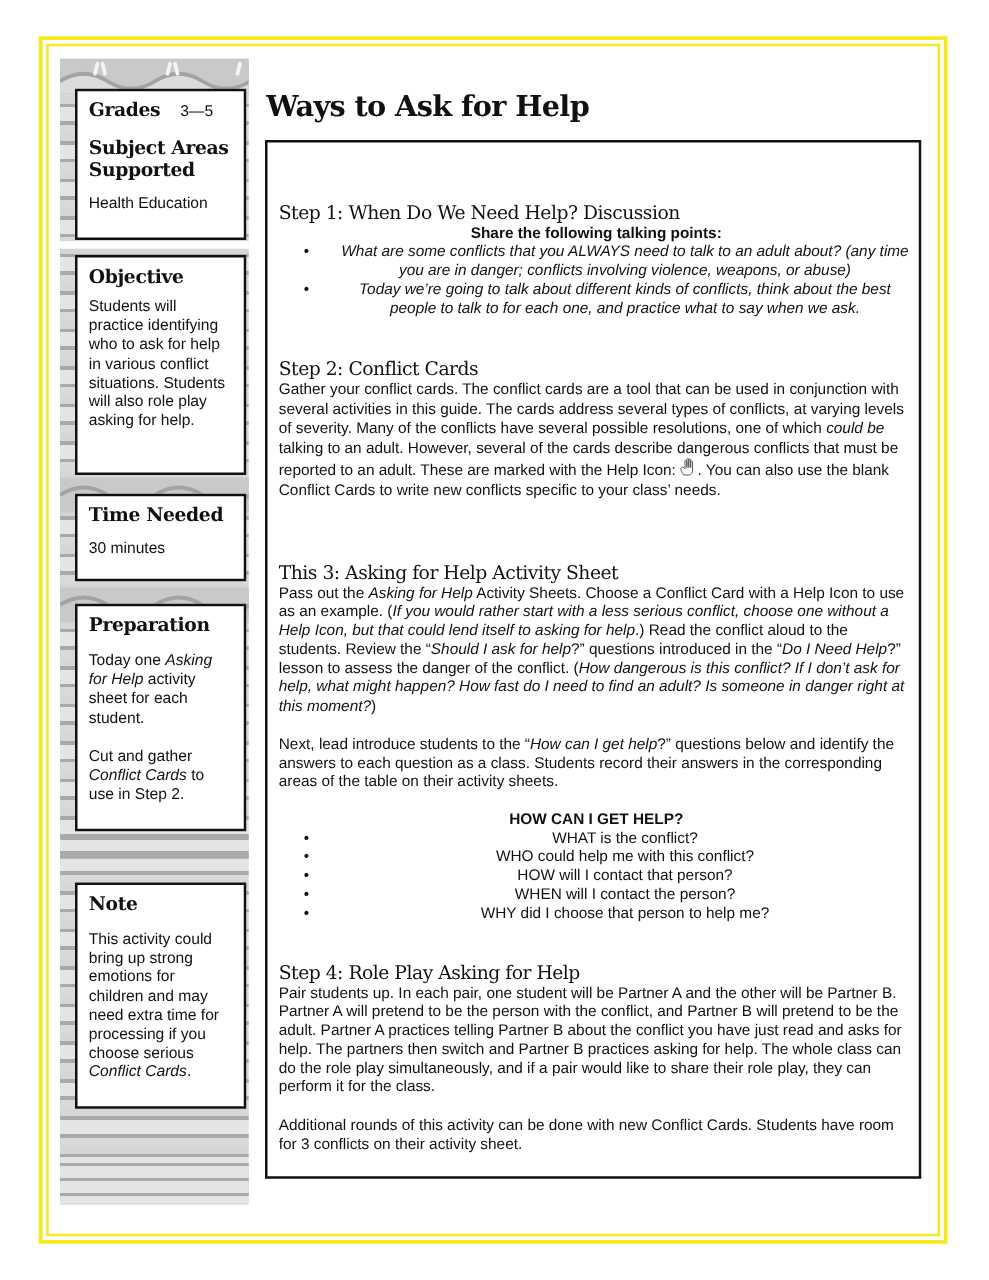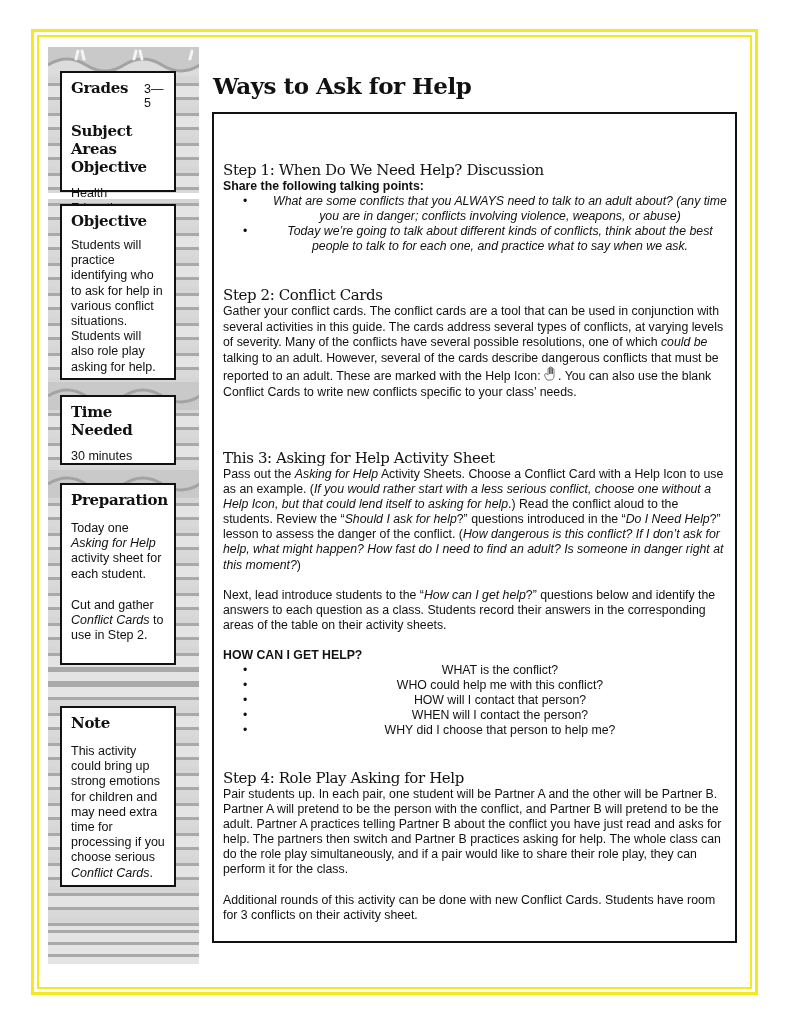--- a/index.html
+++ b/index.html
@@ -16,41 +16,41 @@
       repeating-linear-gradient(to bottom,
         #d6d6d6 0px, #d6d6d6 6px,
         #a9a9a9 6px, #a9a9a9 9px,
         #e4e4e4 9px, #e4e4e4 20px,
         #a9a9a9 20px, #a9a9a9 23px,
         #d9d9d9 23px, #d9d9d9 30px); }
   .wave { position: absolute; left: 48px; width: 151px; height: 28px; background: #c9c9c9; overflow: hidden; }
   .wave svg { display: block; }
   .gap { position: absolute; left: 48px; width: 151px; height: 14px; background: #fff; }
 
-  .sbox { position: absolute; left: 60px; width: 116px; background: #fff;
+  .sbox { position: absolute; left: 60px; width: 137px; background: #fff;
           border: 2px solid #111; box-sizing: border-box; padding: 6px 9px; }
   .sbox h3 { margin: 0; font-family: "DejaVu Serif", serif; font-weight: bold;
              font-size: 15px; line-height: 18px; letter-spacing: -0.3px; }
   .sbox p { margin: 0; font-size: 12.5px; line-height: 15.2px; }
   .sbox .row { display: flex; align-items: baseline; }
   .sbox .grades-val { margin-left: 16px; font-size: 12.5px; }
 
   .title { position: absolute; left: 213px; top: 72px; font-family: "DejaVu Serif", serif;
            font-weight: bold; font-size: 23px; letter-spacing: -0.5px; }
 
   .main { position: absolute; left: 212px; top: 112px; width: 525px; height: 831px;
           border: 2px solid #111; box-sizing: border-box; }
   .content { position: absolute; left: 223px; top: 128px; width: 508px; font-size: 12.3px; line-height: 15.1px; }
   .content h2 { margin: 0; font-family: "DejaVu Serif", serif; font-weight: normal;
                 font-size: 15px; line-height: 18px; letter-spacing: -0.4px; }
   .content p { margin: 0; }
   .content ul { margin: 0; padding: 0 0 0 46px; list-style: none; text-align: center; }
   .content li { position: relative; }
   .content li::before { content: "\2022"; position: absolute; left: -26px; }
-  .bold { font-weight: bold; }
+  .bold { font-weight: bold; text-align: center; }
   .step { position: absolute; left: 0; width: 508px; margin-top: 33px; }
   .hand { display: inline-block; width: 14px; height: 15px; vertical-align: -1px; }
 </style>
 </head>
 <body>
 
 <div class="frame-outer"></div>
 <div class="frame-inner"></div>
 
 <div class="sidebar-bg"></div>
@@ -82,21 +82,21 @@
     </svg>
 </div>
 <div class="gap" style="top:669px;height:18px;background:repeating-linear-gradient(to bottom,#a9a9a9 0,#a9a9a9 3px,#e4e4e4 3px,#e4e4e4 12px,#a9a9a9 12px,#a9a9a9 15px,#fff 15px)"></div>
 <div class="gap" style="top:930px;height:34px;background:repeating-linear-gradient(to bottom,#a9a9a9 0,#a9a9a9 3px,#e4e4e4 3px,#e4e4e4 12px)"></div>
 
 <div class="sbox" style="top:71px;height:121px">
   <div class="row">
     <h3>Grades</h3>
     <span class="grades-val">3—5</span>
   </div>
-  <h3 style="margin-top:12px">Subject Areas Objective</h3>
+  <h3 style="margin-top:12px">Subject Areas Supported</h3>
   <p style="margin-top:10px">Health Education</p>
 </div>
 
 <div class="sbox" style="top:204px;height:176px">
   <h3>Objective</h3>
   <p style="margin-top:8px">Students will practice identifying who to ask for help in various conflict situations. Students will also role play asking for help.</p>
 </div>
 
 <div class="sbox" style="top:395px;height:70px">
   <h3>Time Needed</h3>

